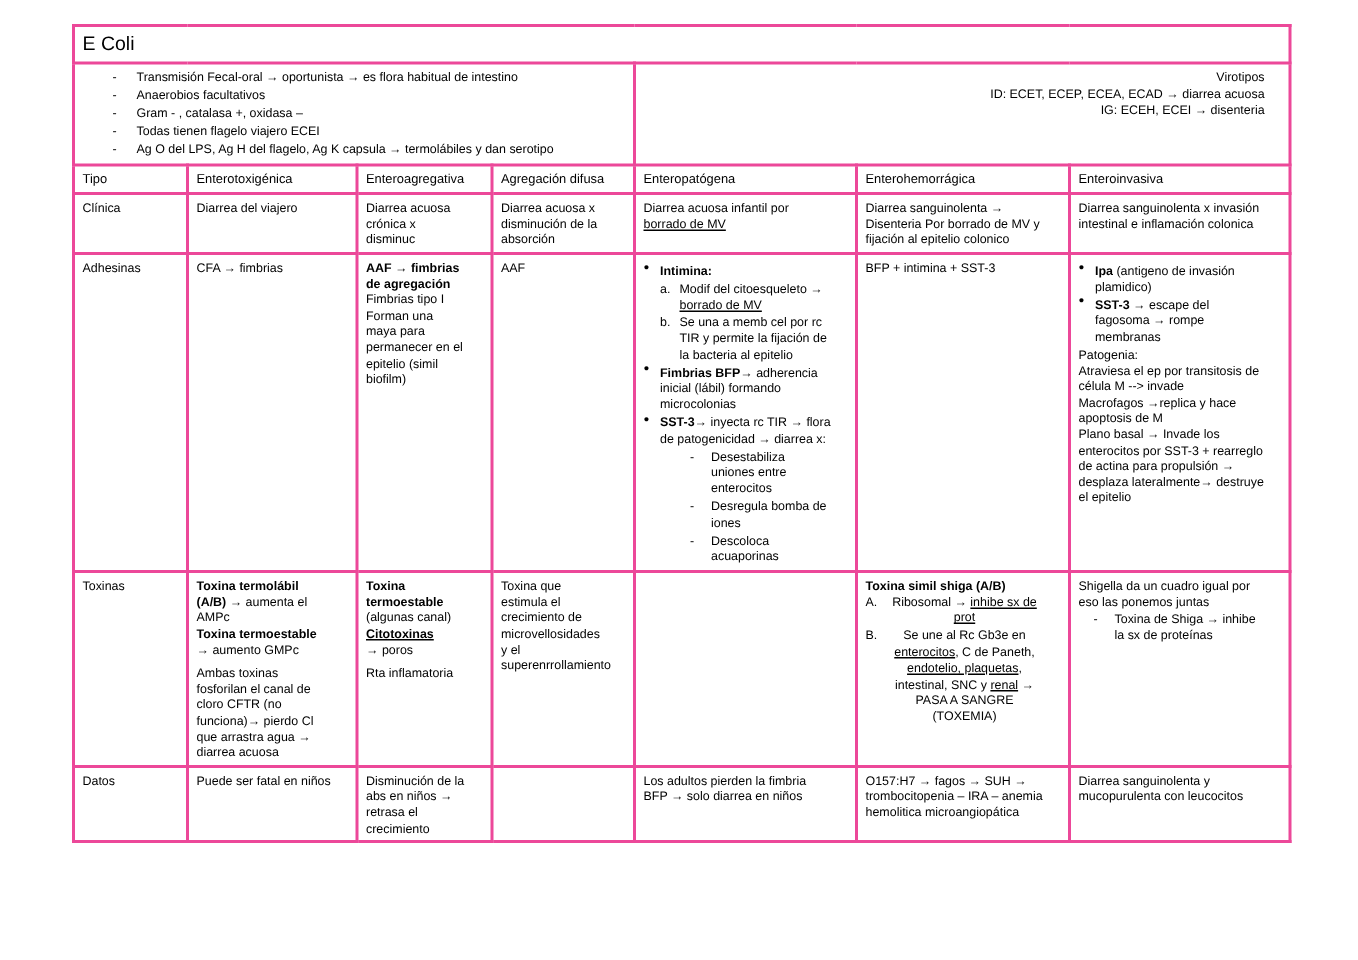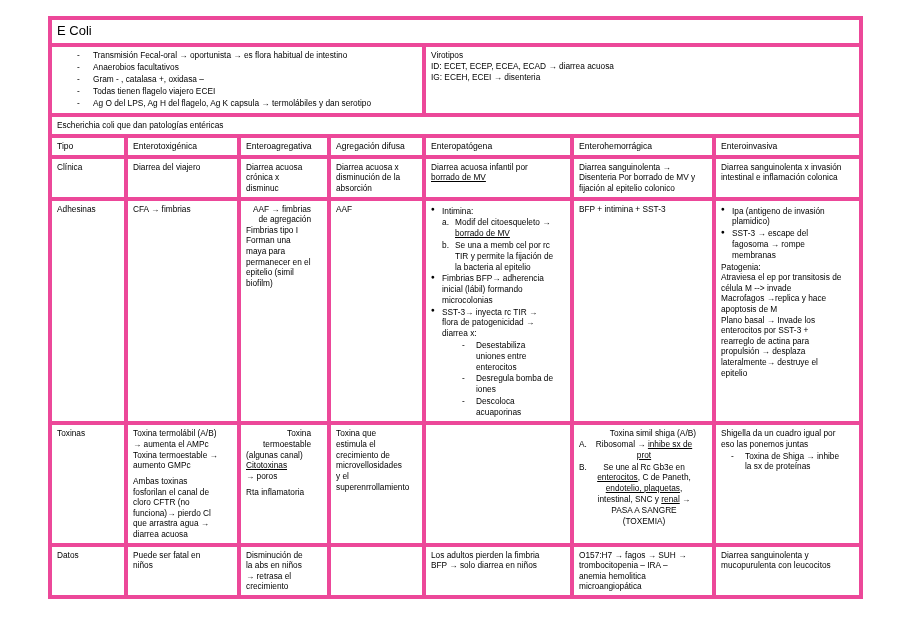--- a/index.html
+++ b/index.html
@@ -21,21 +21,21 @@
     height: 640px;
     box-sizing: border-box;
     padding: 16px 46px 0 48px;
   }
   table.main {
     border-collapse: collapse;
     width: 811px;
     table-layout: fixed;
   }
   table.main td, table.main th {
-    border: 4px solid #ec4899;
+    border: 2px solid #ec4899;
     vertical-align: top;
     padding: 3px 16px 3px 5px;
     font-weight: normal;
     text-align: left;
     line-height: 1.28;
   }
   .title-cell {
     text-align: center;
     font-size: 13px;
     padding: 5px 0 6px 0;
@@ -63,22 +63,23 @@
     line-height: 1.34;
   }
   ul.dashlist > li:before {
     content: "-";
     position: absolute;
     left: 20px;
     top: 0;
   }
   .plain-lines div {
     line-height: 1.35;
-  }
-  .b { font-weight: normal; text-align: right; }
+    text-align: right;
+  }
+  .b { font-weight: bold; }
   .u { text-decoration: underline; }
   ul.bullets {
     list-style: none;
     margin: 2px 0 0 0;
     padding: 0;
   }
   ul.bullets > li {
     position: relative;
     padding-left: 11px;
     margin-bottom: 1px;
@@ -183,23 +184,20 @@
             <li>Ag O del LPS, Ag H del flagelo, Ag K capsula → termolábiles y dan serotipo</li>
           </ul>
         </td>
         <td colspan="3">
           <div class="plain-lines">
             <div>Virotipos</div>
             <div>ID: ECET, ECEP, ECEA, ECAD → diarrea acuosa</div>
             <div>IG: ECEH, ECEI → disenteria</div>
           </div>
         </td>
-      </tr>
-      <tr>
-        <td class="bandtext" colspan="7">Escherichia coli que dan patologías entéricas</td>
       </tr>
       <tr>
         <th class="hdr">Tipo</th>
         <th class="hdr">Enterotoxigénica</th>
         <th class="hdr">Enteroagregativa</th>
         <th class="hdr">Agregación difusa</th>
         <th class="hdr">Enteropatógena</th>
         <th class="hdr">Enterohemorrágica</th>
         <th class="hdr">Enteroinvasiva</th>
       </tr>

